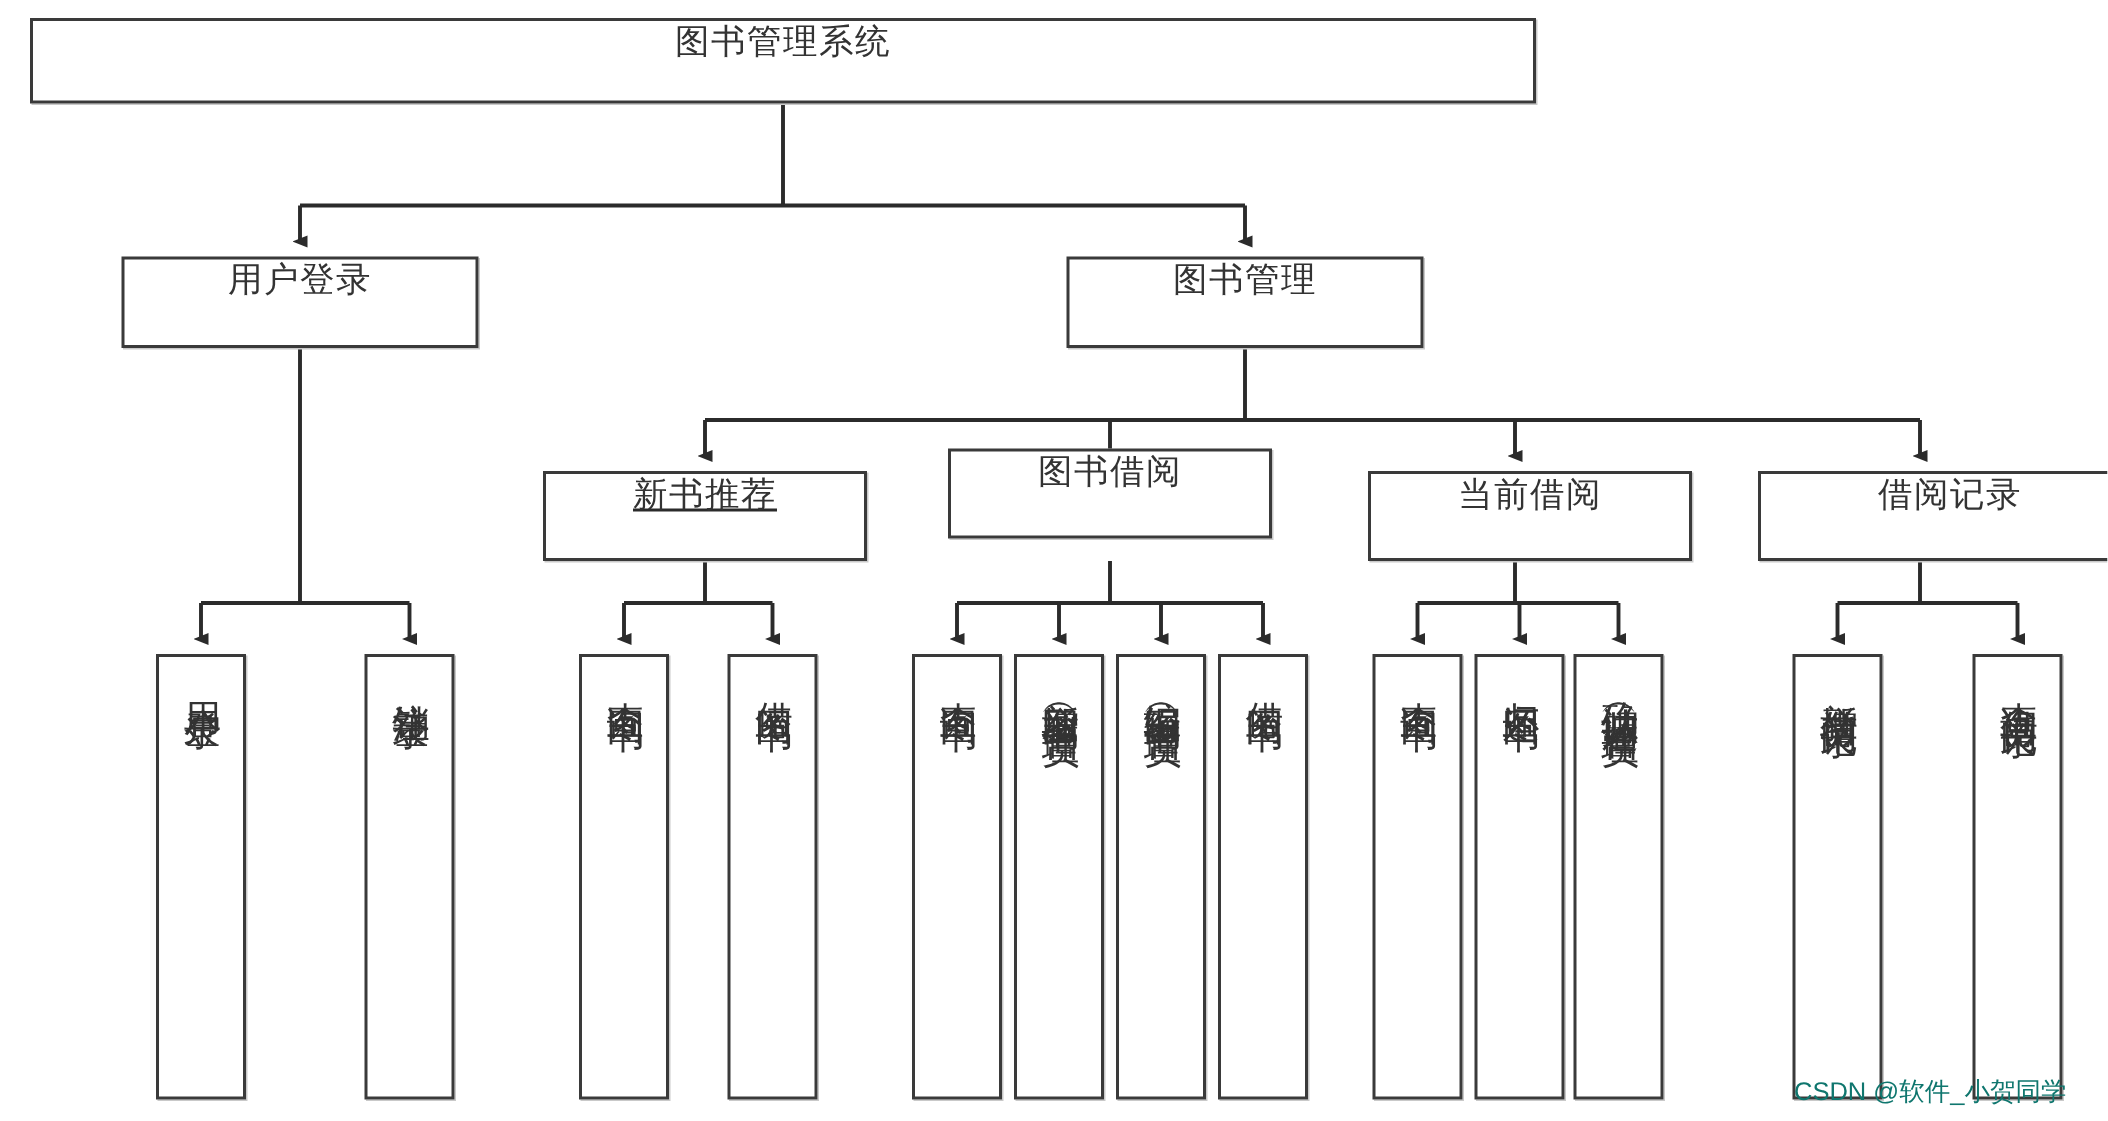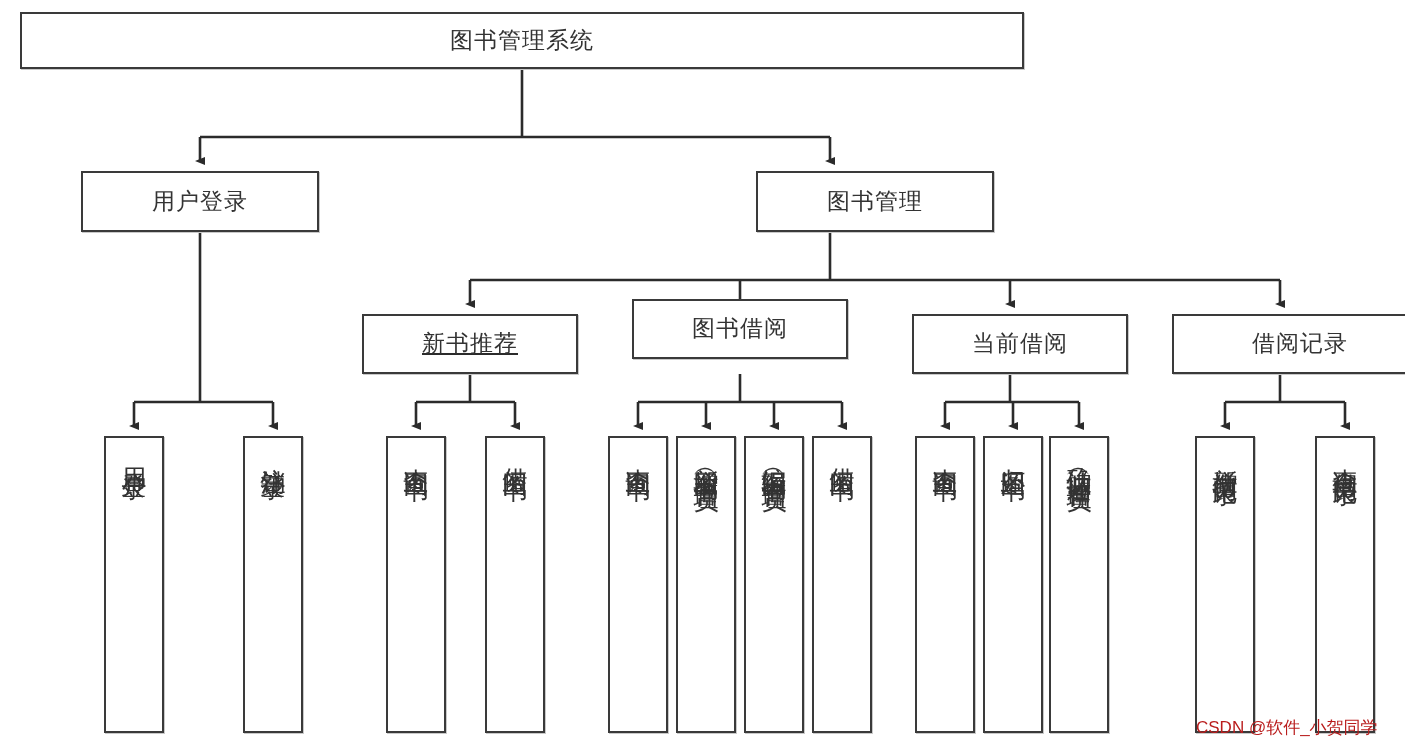--- a/index.html
+++ b/index.html
@@ -5,21 +5,21 @@
   html,body{margin:0;padding:0;background:#ffffff;}
   body{font-family:"Liberation Sans","DejaVu Sans",sans-serif;}
   #canvas{position:relative;width:1405px;height:747px;background:#fff;overflow:hidden;}
   svg.links{position:absolute;left:0;top:0;width:1405px;height:747px;pointer-events:none;}
   .node{
     position:absolute;
     box-sizing:border-box;
     background:#ffffff;
     border:2px solid #3a3a3a;
     display:flex;
-    align-items:center;
+    align-items:flex-start;
     justify-content:center;
     color:#2b2b2b;
     box-shadow:1px 1px 0 #c9c9c9;
   }
   .node .label{
     display:block;
     text-align:center;
     line-height:1.18;
     color:#333333;
   }
@@ -35,21 +35,21 @@
     writing-mode:vertical-rl;
     text-orientation:upright;
     font-size:25px;
     letter-spacing:3px;
     line-height:1.0;
     white-space:nowrap;
     margin:0 auto;
   }
   .watermark{
     position:absolute;
-    color:#b91c1c;
+    color:#0f766e;
     font-size:17px;
     white-space:nowrap;
     user-select:none;
   }
 </style>
 </head>
 <body>
 
 <div id="canvas">
 
@@ -90,21 +90,21 @@
   </svg>
 
   <div class="node horiz" style="left: 20px; top: 12px; width: 1004px; height: 57px;">
     <span class="label">图书管理系统</span>
   </div>
 
   <div class="node horiz" style="left: 81px; top: 171px; width: 238px; height: 61px;">
     <span class="label">用户登录</span>
   </div>
 
-  <div class="node horiz" style="left: 711px; top: 171px; width: 238px; height: 61px; margin-left: 45px;">
+  <div class="node horiz" style="left: 711px; top: 171px; width: 238px; height: 61px;">
     <span class="label">图书管理</span>
   </div>
 
   <div class="node horiz" style="left: 362px; top: 314px; width: 216px; height: 60px; text-decoration: underline;">
     <span class="label">新书推荐</span>
   </div>
 
   <div class="node horiz" style="left: 632px; top: 299px; width: 216px; height: 60px;">
     <span class="label">图书借阅</span>
   </div>

